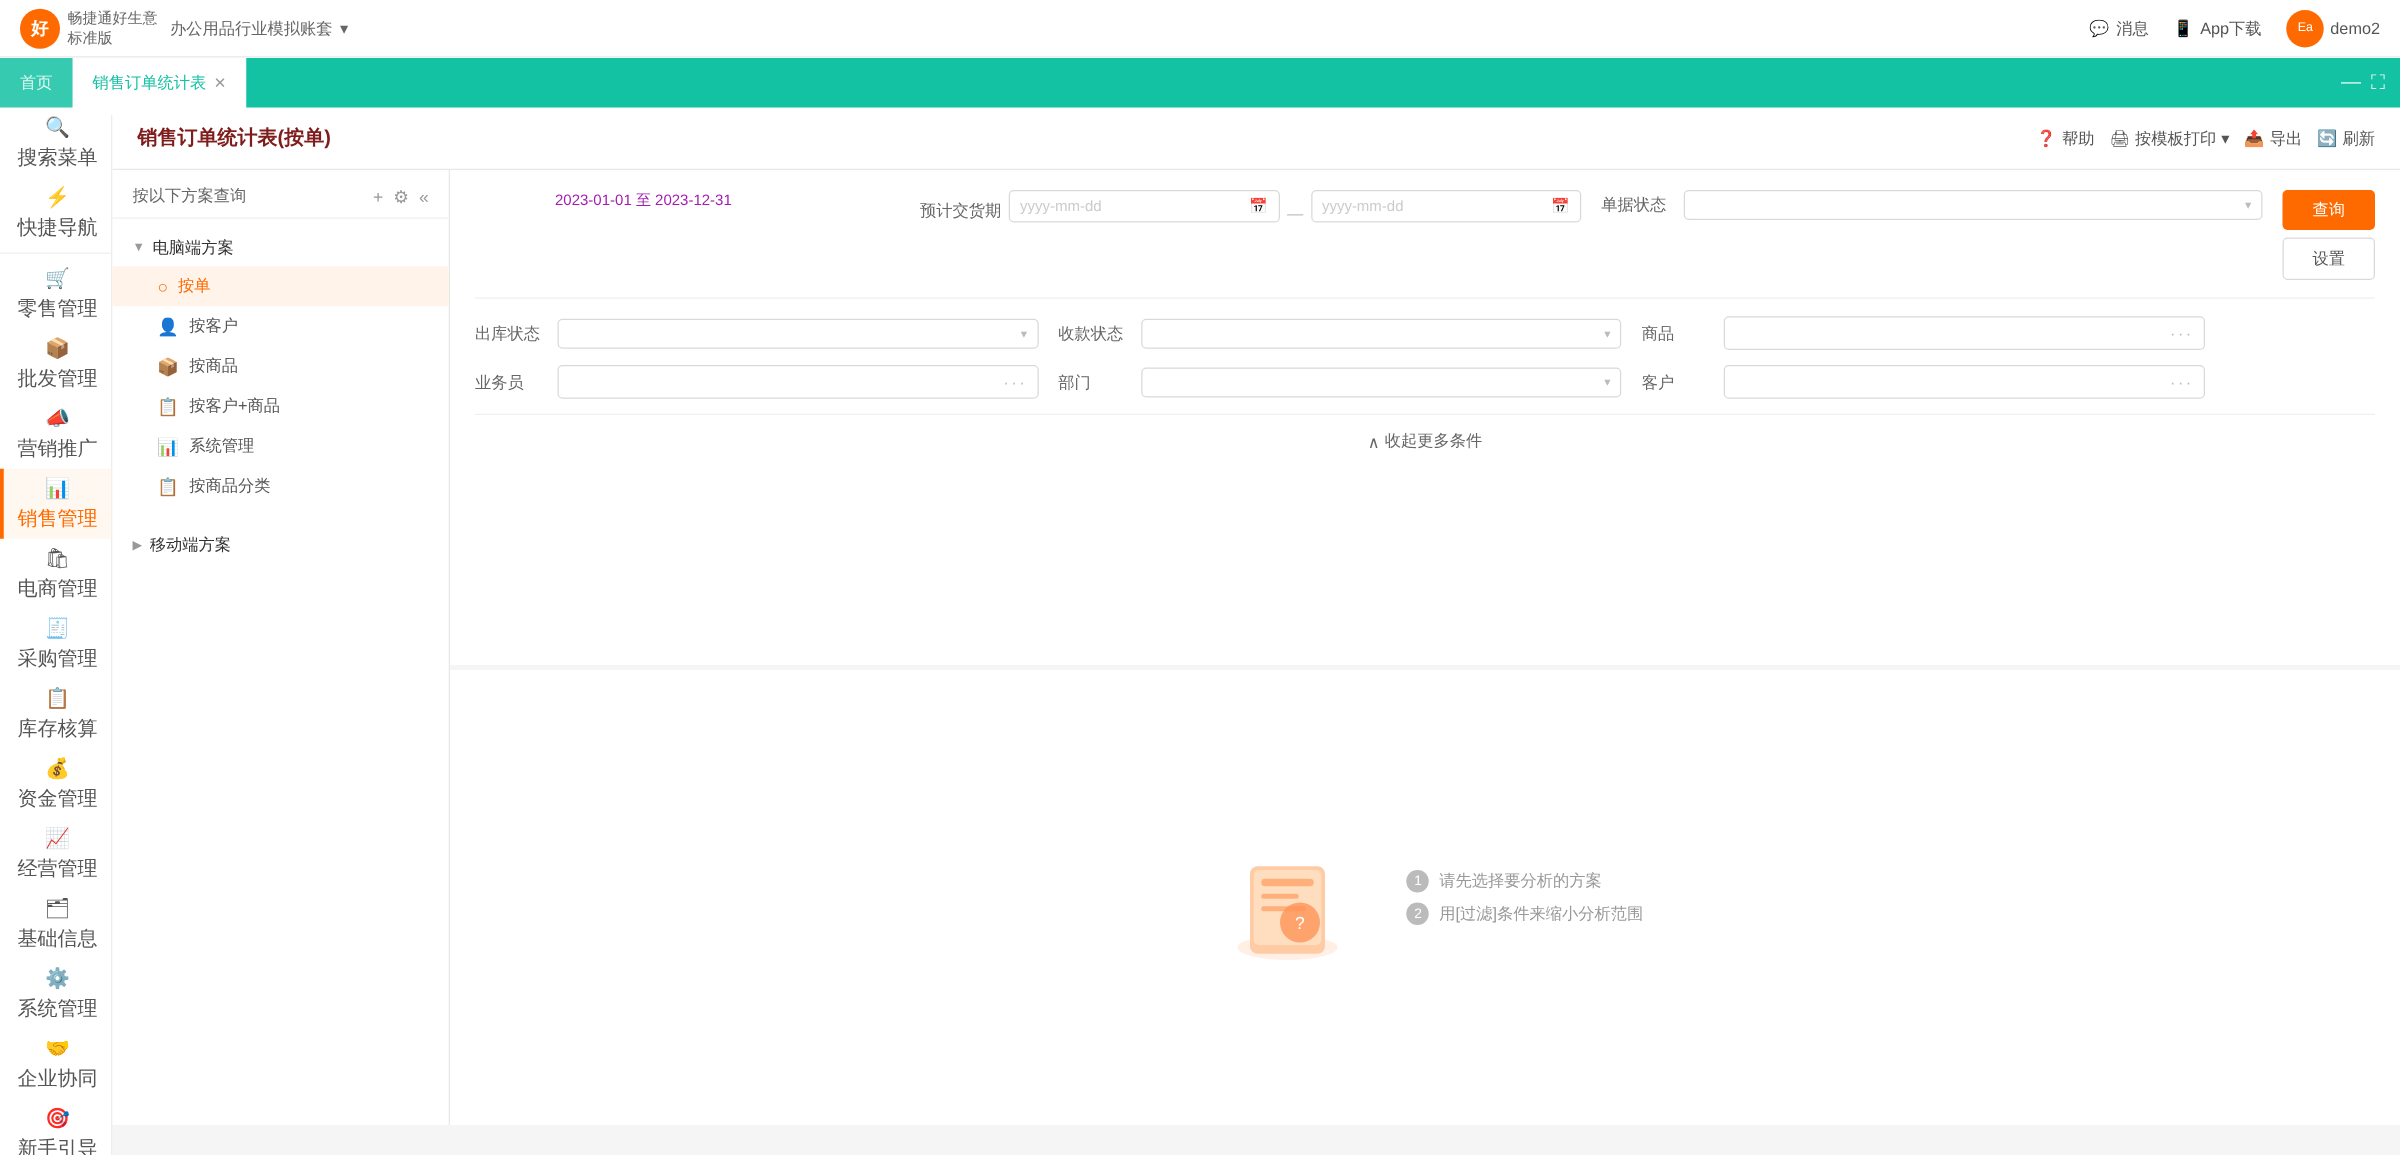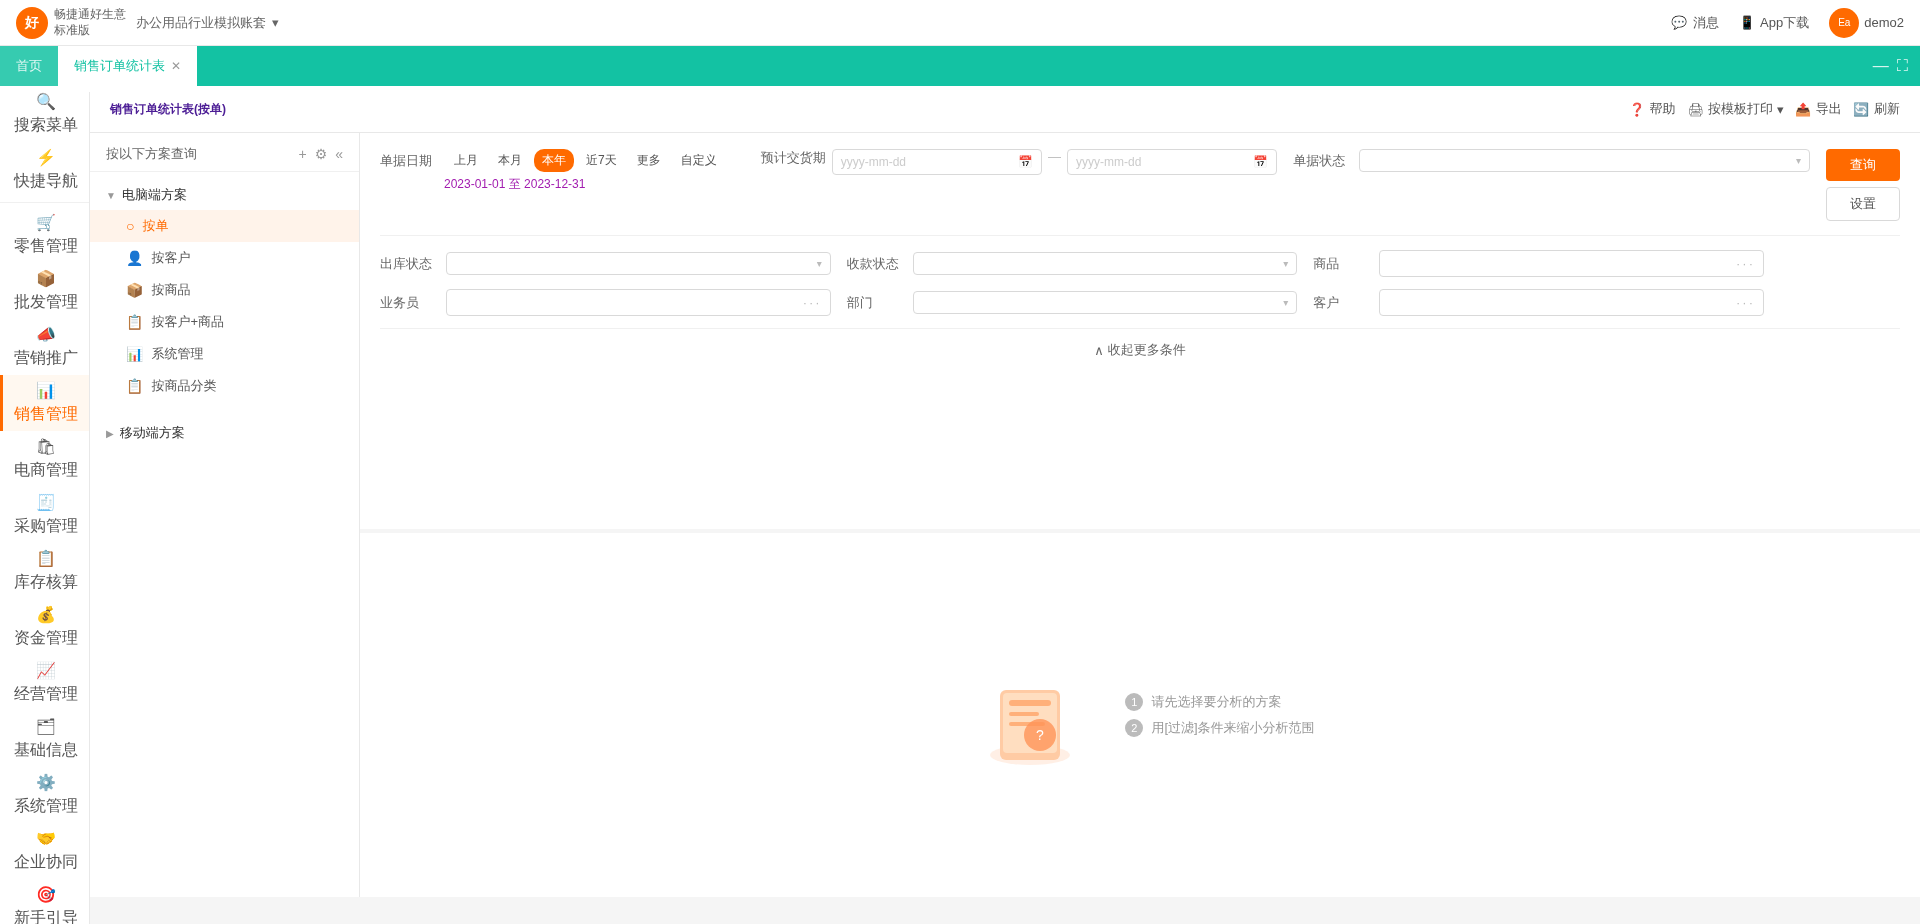--- a/index.html
+++ b/index.html
@@ -91,21 +91,21 @@
 
     
     .page-header {
       background: #fff;
       padding: 14px 20px;
       display: flex;
       align-items: center;
       justify-content: space-between;
       border-bottom: 1px solid #e8e8e8;
     }
-    .page-title { font-size: 12px; font-weight: 600; color: #4c1d95; }
+    .page-title { font-size: 16px; font-weight: 600; color: #7f1d1d; }
     .page-actions { display: flex; align-items: center; gap: 12px; }
     .page-action-btn {
       display: flex; align-items: center; gap: 4px;
       font-size: 13px; color: #555; cursor: pointer;
     }
 
     
     .inner-layout { display: flex; gap: 0; min-height: calc(100vh - 160px); }
 
     
@@ -397,35 +397,24 @@
           </div>
         </div>
       </div>
 
       <div style="flex:1; display:flex; flex-direction:column;">
         <div class="right-panel">
 
           <div style="display:flex; align-items:flex-start; gap:16px; border-bottom:1px solid #f0f0f0; padding-bottom:14px; margin-bottom:14px;">
 
             <div style="display:flex; flex-direction:column; gap:4px; min-width:340px;">
-              <div style="display:flex; align-items:center; gap:6px;">
-                <span class="filter-label">单据日期</span>
-                <div class="date-quick-btns">
-                  <button class="date-quick-btn">上月</button>
-                  <button class="date-quick-btn">本月</button>
-                  <button class="date-quick-btn active">本年</button>
-                  <button class="date-quick-btn">近7天</button>
-                  <button class="date-quick-btn">更多</button>
-                  <button class="date-quick-btn">自定义</button>
-                </div>
-              </div>
               <div style="padding-left:64px; font-size:12px; color:#a21caf;">2023-01-01 至 2023-12-31</div>
             </div>
 
-            <div style="display:flex; align-items:flex-start; gap:6px; flex:1;margin-left:20px;">
+            <div style="display:flex; align-items:flex-end; gap:6px; flex:1;">
               <span class="filter-label">预计交货期</span>
               <div class="date-input">
                 <span style="color:#ccc;font-size:12px;">yyyy-mm-dd</span>
                 <span style="color:#d9d9d9;">📅</span>
               </div>
               <span class="date-dash">—</span>
               <div class="date-input">
                 <span style="color:#ccc;font-size:12px;">yyyy-mm-dd</span>
                 <span style="color:#d9d9d9;">📅</span>
               </div>

